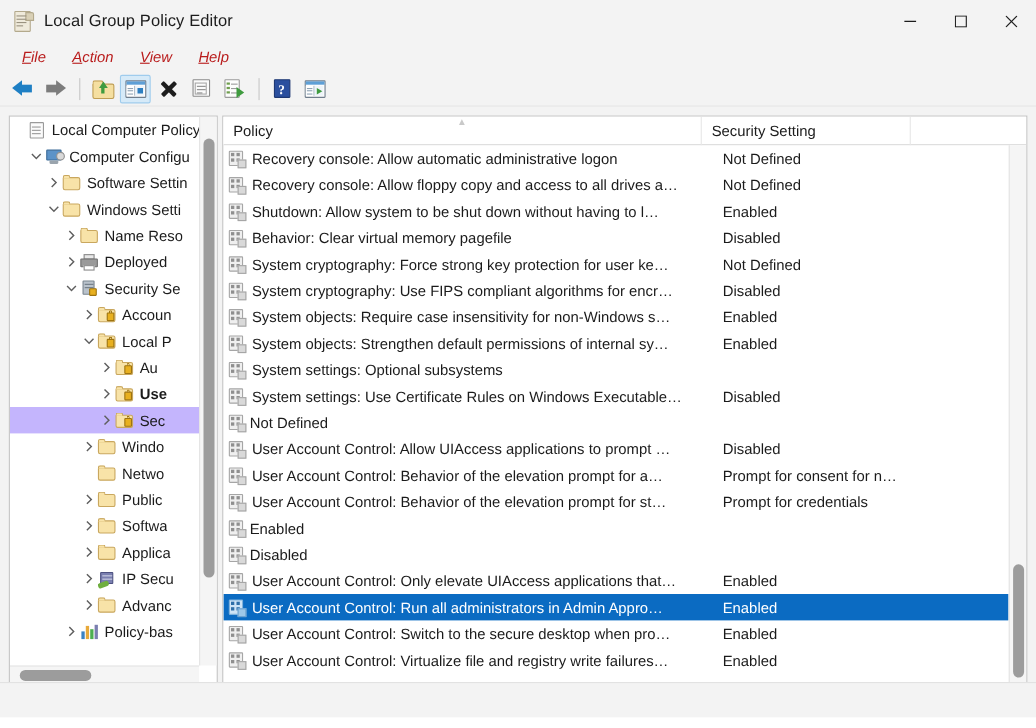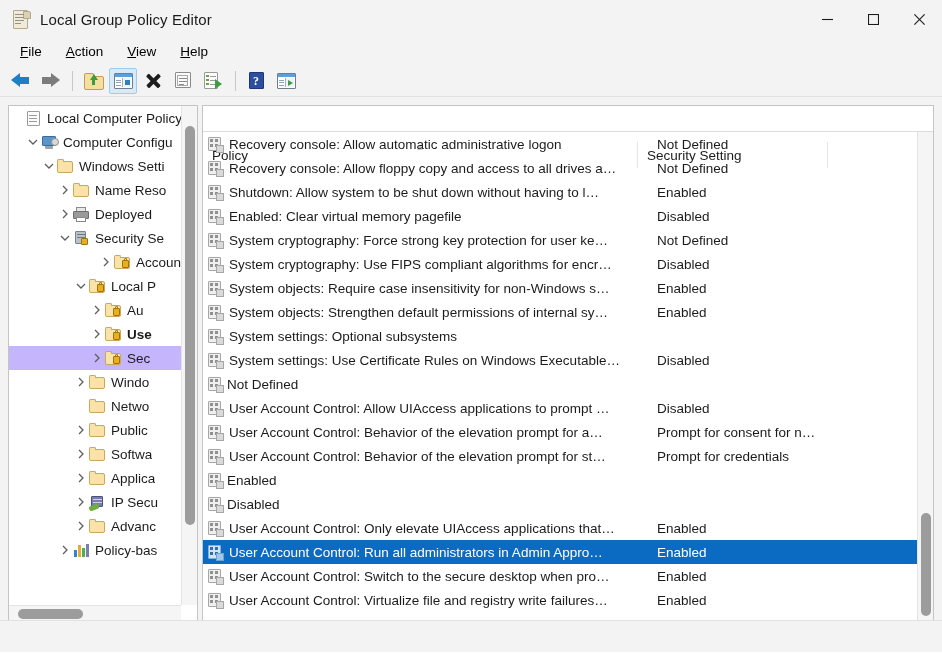--- a/index.html
+++ b/index.html
@@ -72,23 +72,24 @@
   
   .menubar {
     position: absolute; left: 0; top: 38px;
     width: 942px; height: 27px;
     background: #f3f3f3;
     display: flex; align-items: center;
     padding-left: 8px;
     box-sizing: border-box;
   }
   .menu-item {
-    font-size: 13.5px; color: #000000;
+    font-size: 13.5px; color: #b91c1c;
     padding: 3px 12px 4px 12px;
     white-space: nowrap;
+    font-style: italic;
   }
   .menu-item u { text-decoration: underline; }
 
   
   .toolbar {
     position: absolute; left: 0; top: 65px;
     width: 942px; height: 32px;
     background: #f3f3f3;
     display: flex; align-items: center;
     padding-left: 6px;
@@ -424,21 +425,20 @@
     display: flex;
     box-sizing: border-box;
   }
   .hcol {
     font-size: 13.5px; color: #1b1b1b;
     display: flex; align-items: center;
     padding-left: 9px;
     box-sizing: border-box;
     position: relative;
     height: 26px;
-    margin-top: 36px;
   }
   .hcol.policy { width: 435px; border-right: 1px solid #e6e6e6; }
   .hcol.setting { width: 190px; border-right: 1px solid #e6e6e6; }
   .hcol.rest { flex: 1 1 auto; }
   .sort-arrow {
     position: absolute; left: 50%; top: 1px;
     transform: translateX(-50%);
     color: #c9c9c9; font-size: 9px; line-height: 9px;
   }
 
@@ -637,20 +637,32 @@
             </span>
             <div class="ti mon">
               <div class="scr"></div>
               <div class="base"></div>
               <div class="pers"></div>
             </div>
             <span class="tw-label">Computer Configu</span>
           </div>
           <div class="tree-row" style="padding-left: 32px;">
             <span class="tw-chev">
+              <svg width="8" height="10" viewBox="0 0 8 10">
+                <polyline points="2,1 6,5 2,9" fill="none" stroke="#5f5f5f" stroke-width="1.3"></polyline>
+              </svg>
+            </span>
+            <div class="ti folder">
+              <div class="fb"></div>
+              <div class="ft"></div>
+            </div>
+            <span class="tw-label">Software Settin</span>
+          </div>
+          <div class="tree-row" style="padding-left: 32px;">
+            <span class="tw-chev">
               <svg width="10" height="8" viewBox="0 0 10 8">
                 <polyline points="1,2 5,6 9,2" fill="none" stroke="#5f5f5f" stroke-width="1.3"></polyline>
               </svg>
             </span>
             <div class="ti folder">
               <div class="fb"></div>
               <div class="ft"></div>
             </div>
             <span class="tw-label">Windows Setti</span>
           </div>
@@ -686,21 +698,21 @@
               </svg>
             </span>
             <div class="ti server">
               <div class="sv"></div>
               <div class="svl"></div>
               <div class="svl"></div>
               <div class="lk2"></div>
             </div>
             <span class="tw-label">Security Se</span>
           </div>
-          <div class="tree-row" style="padding-left: 64px; justify-content: flex-end;">
+          <div class="tree-row" style="padding-left: 64px;">
             <span class="tw-chev">
               <svg width="8" height="10" viewBox="0 0 8 10">
                 <polyline points="2,1 6,5 2,9" fill="none" stroke="#5f5f5f" stroke-width="1.3"></polyline>
               </svg>
             </span>
             <div class="ti folder lock">
               <div class="fb"></div>
               <div class="ft"></div>
               <div class="lkb"></div>
               <div class="lk"></div>
@@ -920,21 +932,21 @@
           </div>
           <div class="lrow">
             <div class="pico">
               <div class="pg"></div>
               <div class="pcell a"></div>
               <div class="pcell b"></div>
               <div class="pcell c"></div>
               <div class="pcell d"></div>
               <div class="pfold"></div>
             </div>
-            <span class="pol-name">Enabled: Clear virtual memory pagefile</span>
+            <span class="pol-name">Behavior: Clear virtual memory pagefile</span>
             <span class="pol-setting">Disabled</span>
           </div>
           <div class="lrow">
             <div class="pico">
               <div class="pg"></div>
               <div class="pcell a"></div>
               <div class="pcell b"></div>
               <div class="pcell c"></div>
               <div class="pcell d"></div>
               <div class="pfold"></div>

